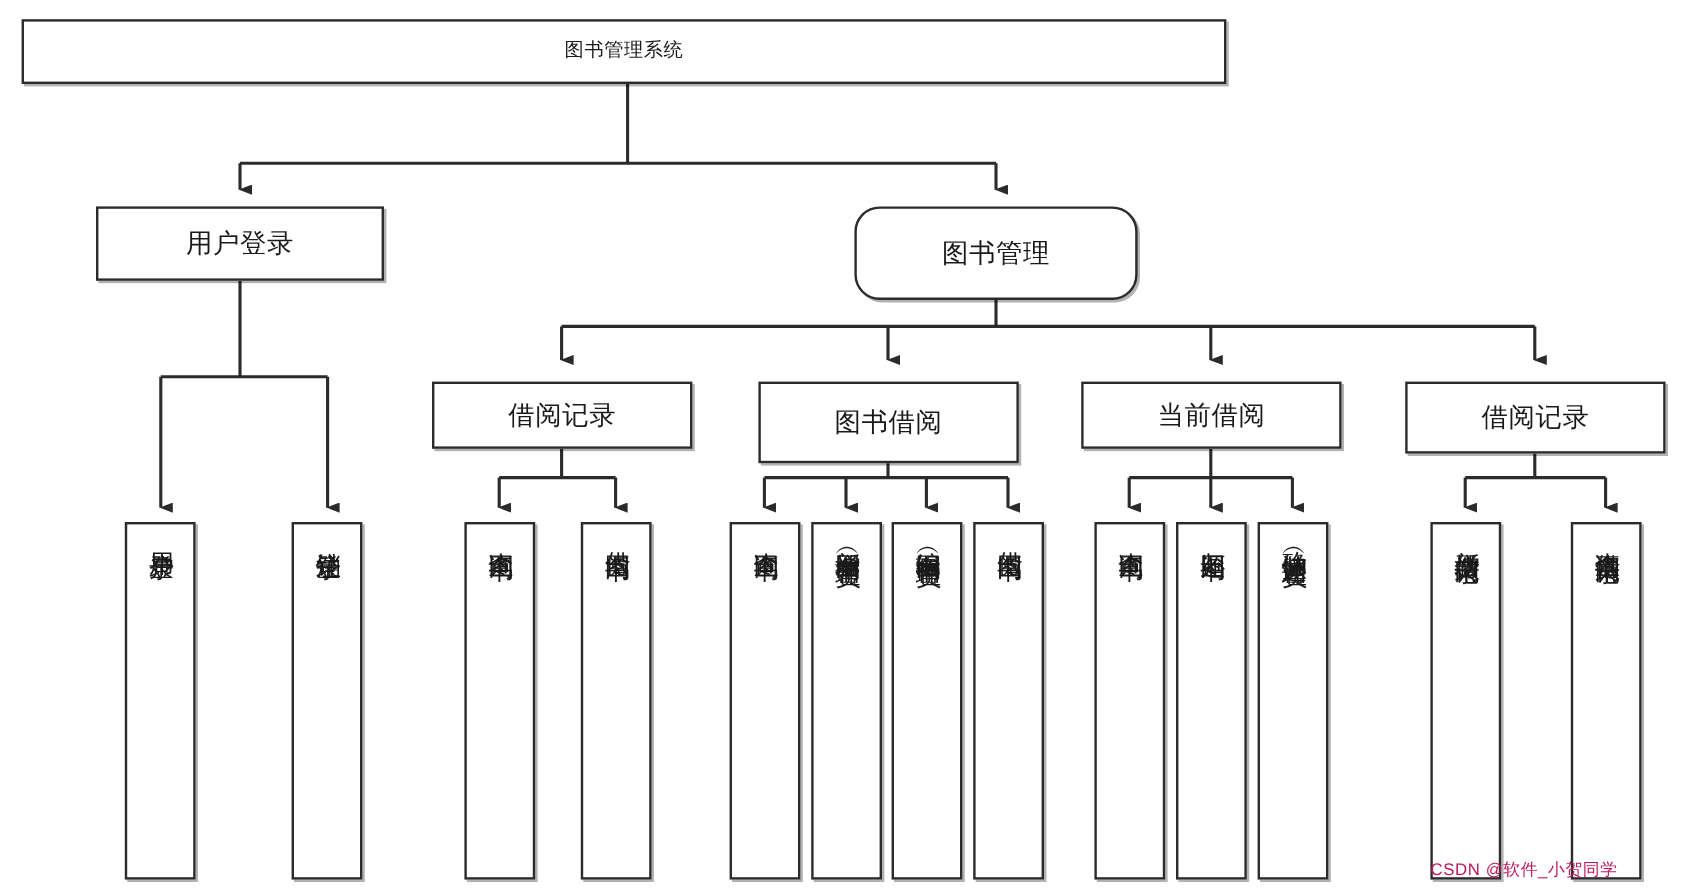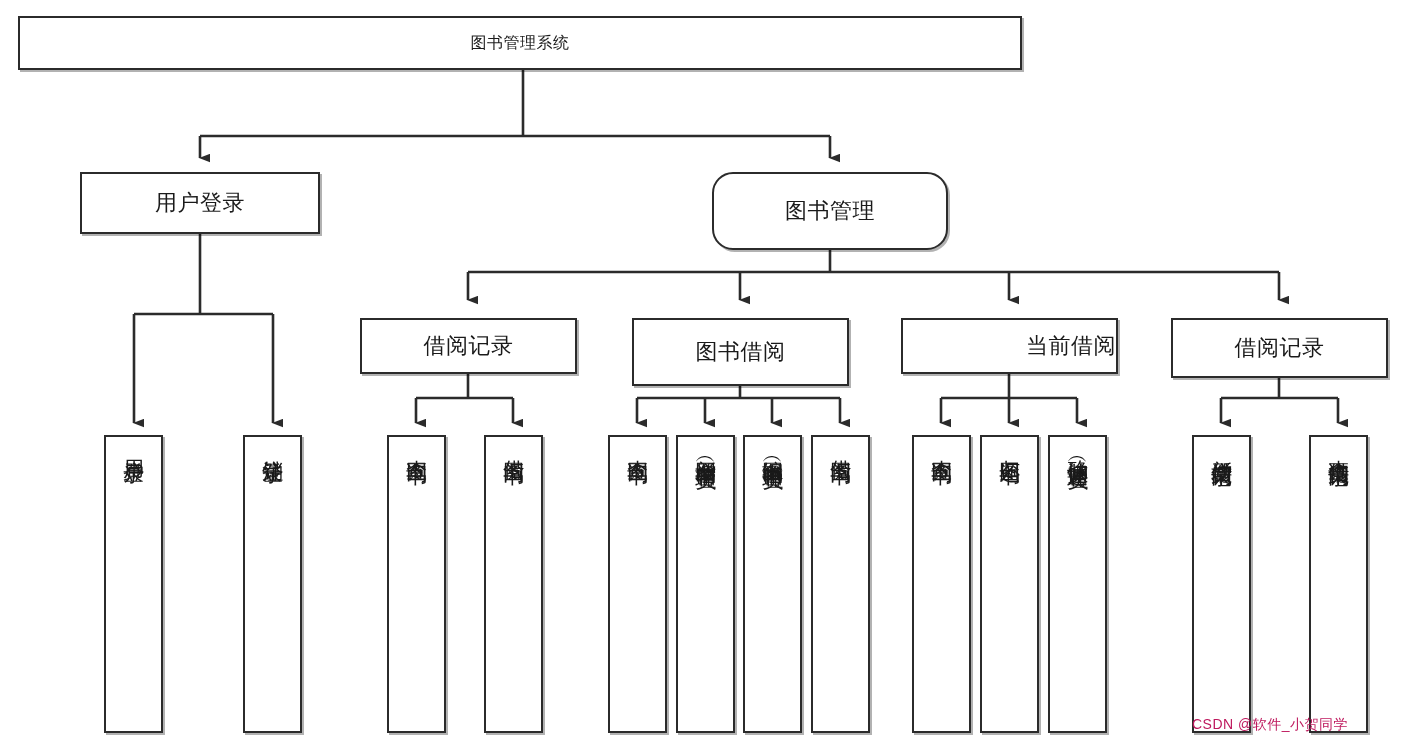--- a/index.html
+++ b/index.html
@@ -139,21 +139,21 @@
   </div>
 
   <div class="node horiz" style="left:360px; top:318px; width:217px; height:56px;">
     <span class="lbl">借阅记录</span>
   </div>
 
   <div class="node horiz" style="left:632px; top:318px; width:217px; height:68px;">
     <span class="lbl">图书借阅</span>
   </div>
 
-  <div class="node horiz" style="left:901px; top:318px; width:217px; height:56px;justify-content:flex-end;">
+  <div class="node horiz" style="left:901px; top:318px; width:217px; height:56px;">
     <span class="lbl">当前借阅</span>
   </div>
 
   <div class="node horiz" style="left:1171px; top:318px; width:217px; height:60px;">
     <span class="lbl">借阅记录</span>
   </div>
 
   <div class="node vert" style="left:104px; top:435px; width:59px; height:298px;">
     <span class="lbl">用户登录</span>
   </div>

